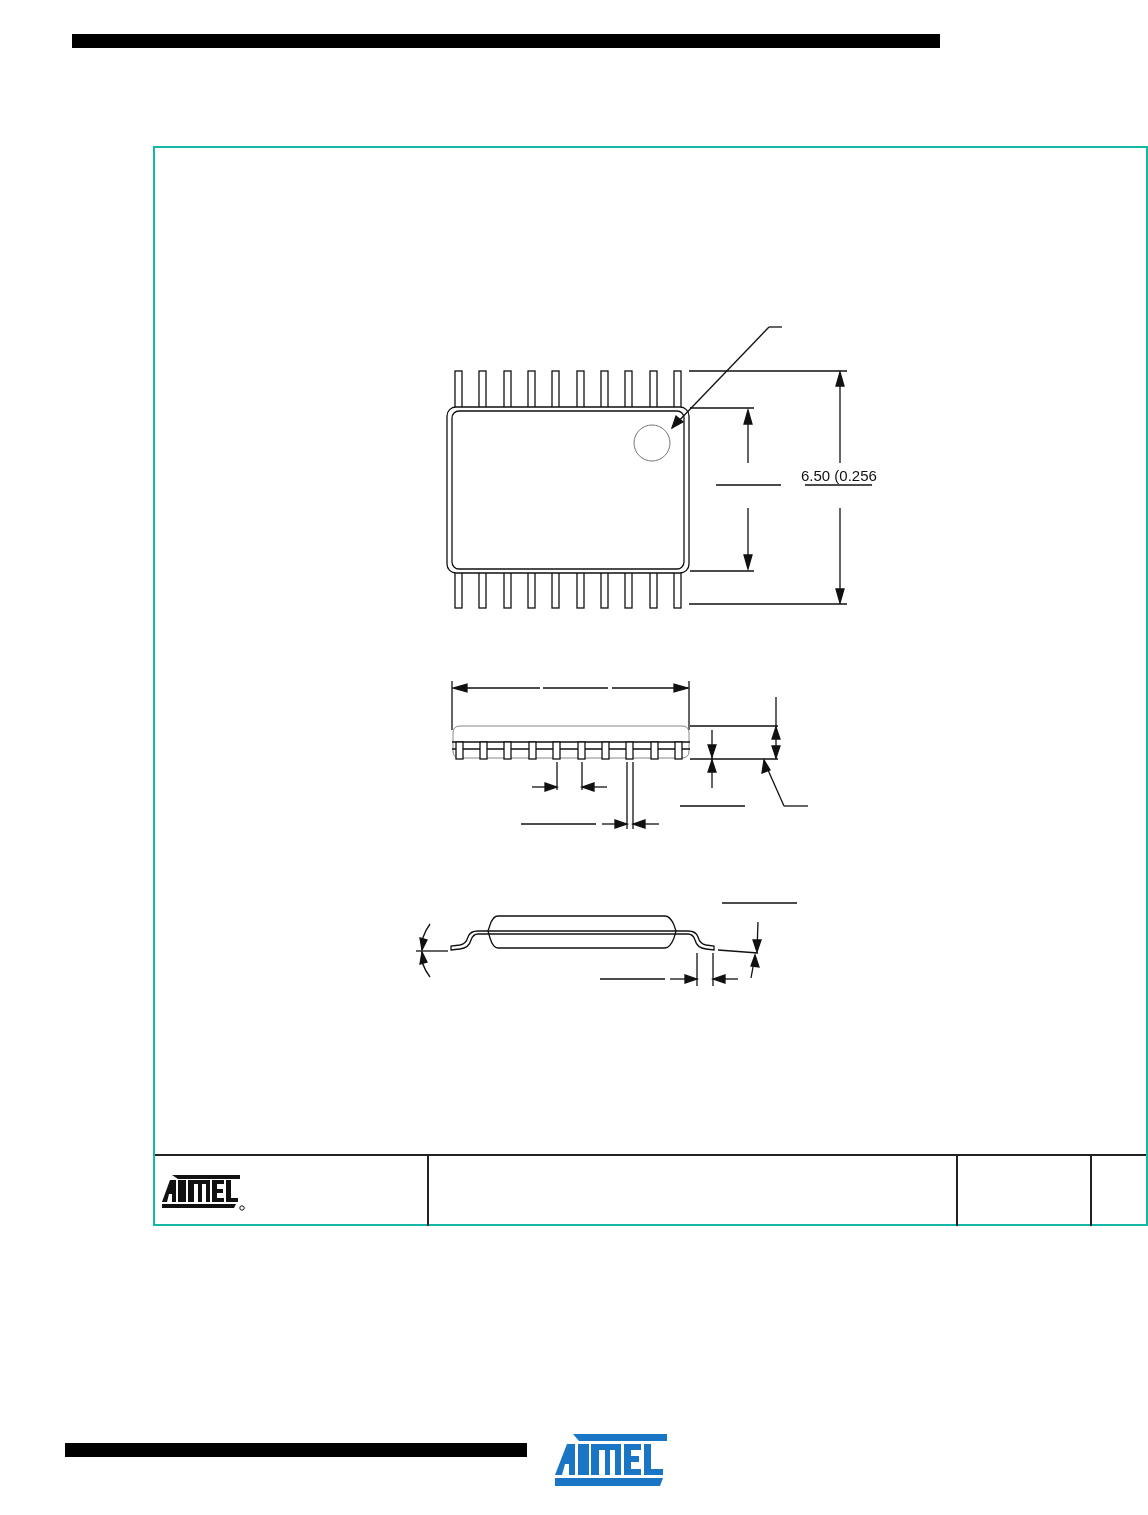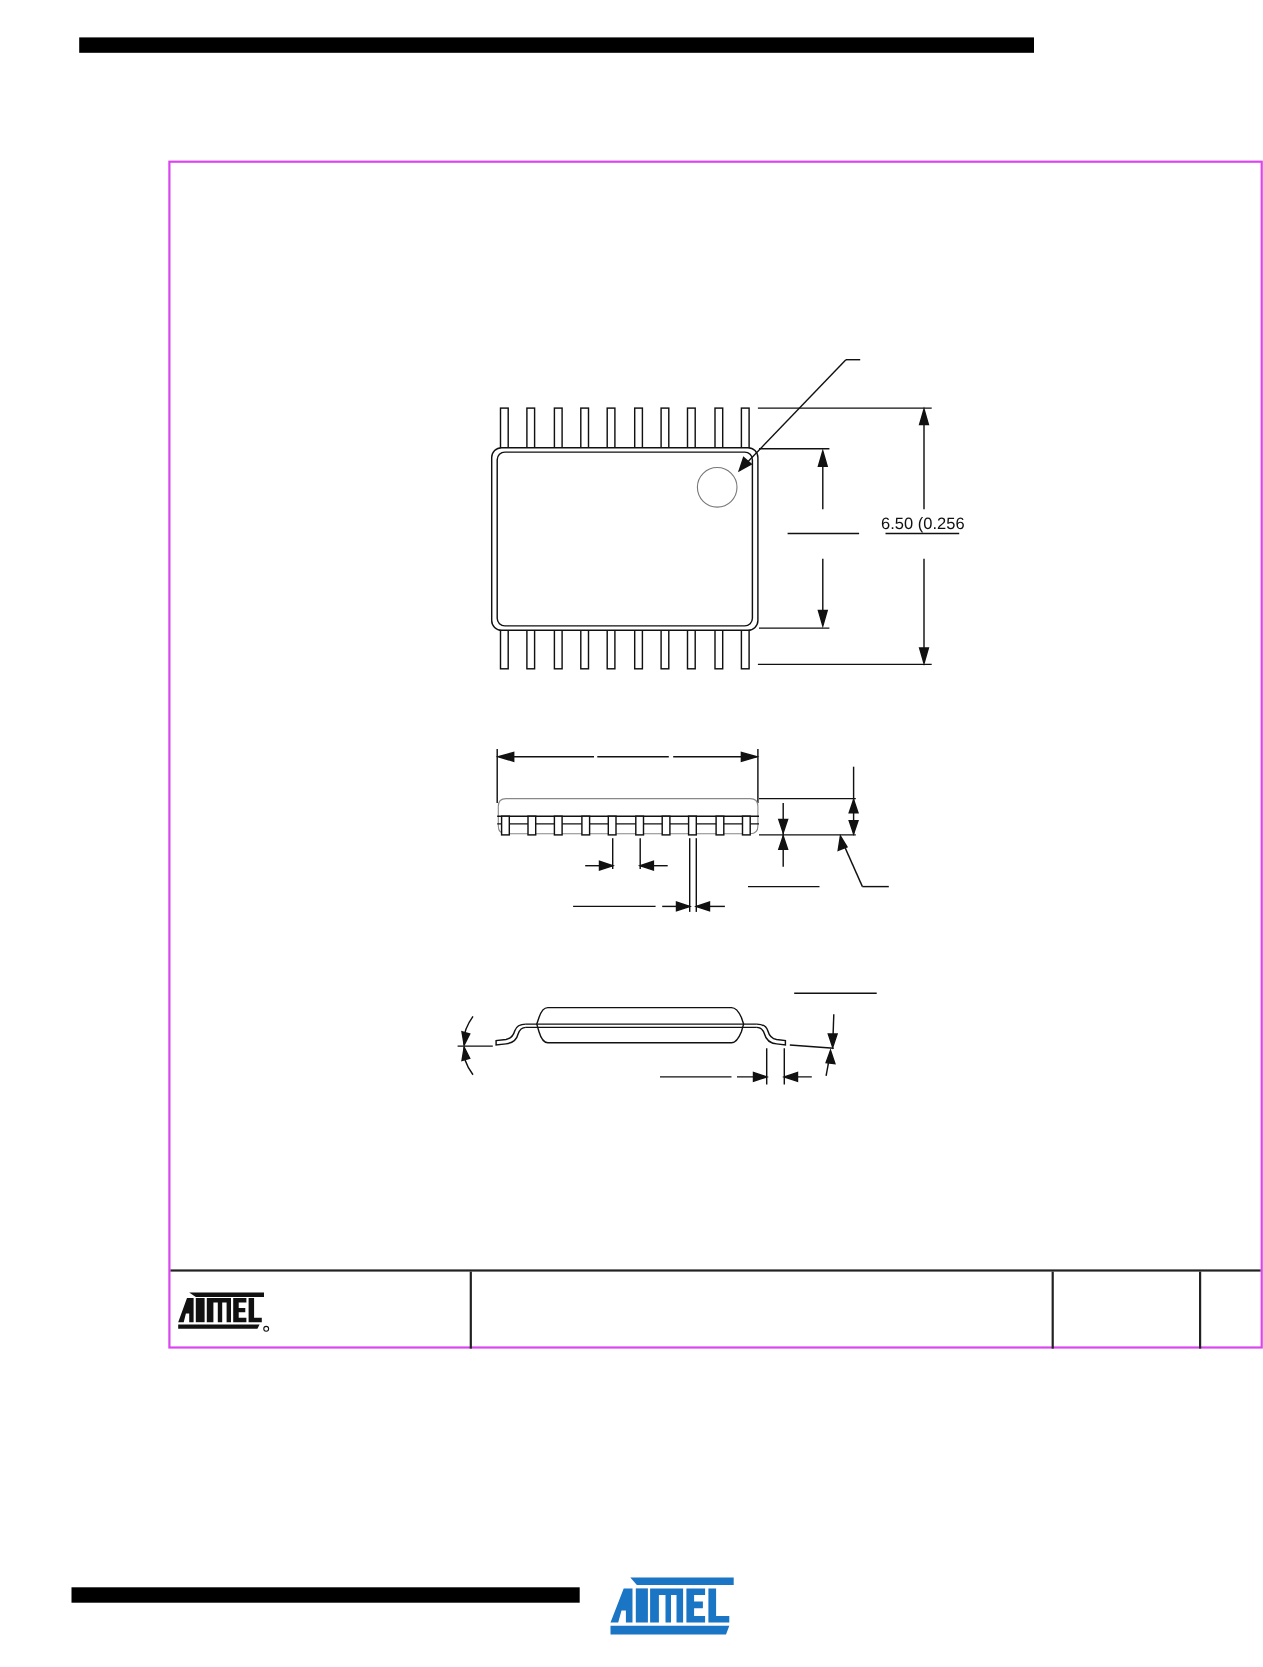--- a/index.html
+++ b/index.html
@@ -1,18 +1,18 @@
 <!DOCTYPE html>
 <html><head>
 <meta charset="utf-8">
 <style>
   html, body { margin: 0; padding: 0; background: #ffffff; }
   body { width: 1148px; height: 1515px; position: relative; overflow: hidden; font-family: "Liberation Sans", sans-serif; }
   .bar { position: absolute; background: #000; }
-  .frame { position: absolute; left: 153px; top: 146px; width: 991px; height: 1076px; border: 2px solid #d946ef; box-sizing: content-box; }
+  .frame { position: absolute; left: 153px; top: 146px; width: 991px; height: 1076px; border: 2px solid #14b8a6; box-sizing: content-box; }
   .title-block { position: absolute; left: 0; top: 1006px; width: 991px; height: 70px; border-top: 2px solid #222; }
   .tb-cell { position: absolute; top: 0; height: 70px; border-right: 2px solid #222; }
   .drawing { position: absolute; left: 0; top: 0; }
   .dim-text { font-family: "Liberation Sans", sans-serif; font-size: 15px; fill: #111; }
 </style>
 </head>
 <body>
 
 <div class="bar" style="left:72px; top:34px; width:868px; height:14px;"></div>
 

